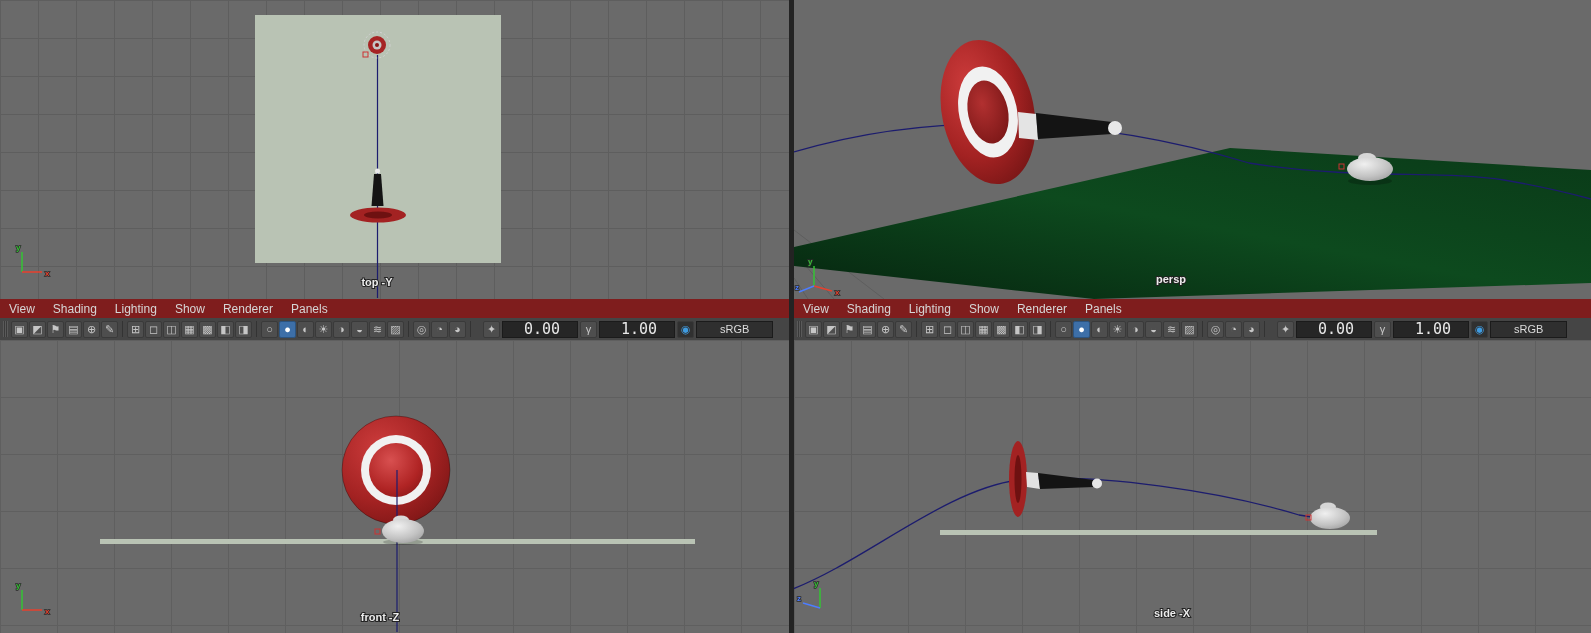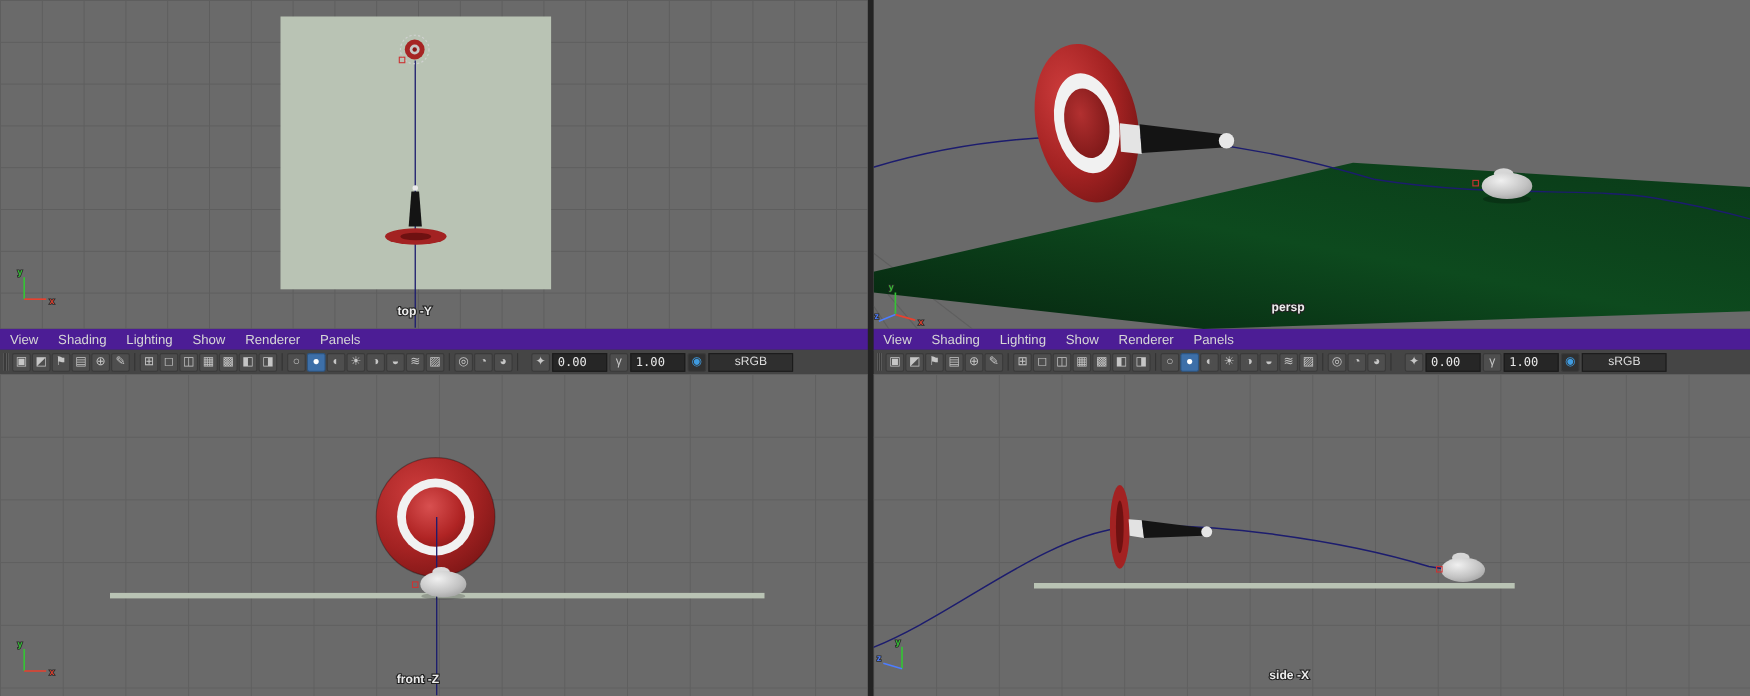--- a/index.html
+++ b/index.html
@@ -7,38 +7,38 @@
         font-family:"Liberation Sans",sans-serif;}
   .viewport{position:absolute;background-color:#6a6a6a;overflow:hidden;}
   .grid-38{background-image:linear-gradient(to right,#5e5e5e 1px,transparent 1px),
            linear-gradient(to bottom,#5e5e5e 1px,transparent 1px);background-size:38px 38px;}
   .grid-57{background-image:linear-gradient(to right,#5f5f5f 1px,transparent 1px),
            linear-gradient(to bottom,#5f5f5f 1px,transparent 1px);background-size:57px 57px;}
   .viewport svg{position:absolute;left:0;top:0;display:block;}
   .vp-label{font-size:11px;font-weight:bold;fill:#ececec;stroke:#222;stroke-width:2px;
             paint-order:stroke;text-anchor:middle;}
   .ax-label{font-size:8px;font-weight:bold;paint-order:stroke;stroke:#2a2a2a;stroke-width:1.5px;}
-  .menubar{position:absolute;height:19px;background:#4c1d95;border-bottom:1px solid #2e2e2e;
+  .menubar{position:absolute;height:19px;background:#7f1d1d;border-bottom:1px solid #2e2e2e;
            display:flex;align-items:center;font-size:12px;color:#d6d6d6;overflow:hidden;}
   .menu-items{display:flex;}
   .menu-item{padding:2px 9px;white-space:nowrap;cursor:default;}
   .toolbar{position:absolute;height:22px;background:#454545;display:flex;align-items:center;
            padding:0 2px;overflow:hidden;border-bottom:1px solid #2b2b2b;}
   .tb-grip{width:5px;height:16px;margin:0 3px 0 1px;
            background:repeating-linear-gradient(to right,#5a5a5a 0 1px,#3a3a3a 1px 2px);}
   .tb-group{display:flex;gap:1px;}
   .tb-sep{width:1px;height:16px;background:#333;margin:0 4px;}
   .tb-icon{width:17px;height:17px;display:flex;align-items:center;justify-content:center;
            font-size:11px;line-height:17px;color:#c6c6c6;background:#4e4e4e;
            border:1px solid #3a3a3a;border-radius:2px;box-sizing:border-box;flex:none;}
   .tb-icon[data-variant="active"]{background:#3d6fa8;border-color:#2c5480;color:#ffffff;}
   .tb-blue{color:#3f9be0;background:#303030;}
   .tb-fields{display:flex;align-items:center;gap:2px;margin-left:8px;}
   .tb-field{width:40px;height:15px;background:#262626;border:1px solid #1b1b1b;color:#e8e8e8;
-            font-size:11px;line-height:15px;padding:0 4px;box-sizing:content-box;
+            font-size:15px;line-height:15px;text-align:right;padding:0 17px;box-sizing:content-box;
             font-family:"DejaVu Sans Mono",monospace;}
   .tb-srgb{height:15px;line-height:15px;padding:0 23px;background:#2f2f2f;border:1px solid #1b1b1b;
            color:#dcdcdc;font-size:11px;white-space:nowrap;}
   .pane-divider{position:absolute;background:#232323;}
 </style>
 </head>
 <body>
 
 <div id="root">
 

